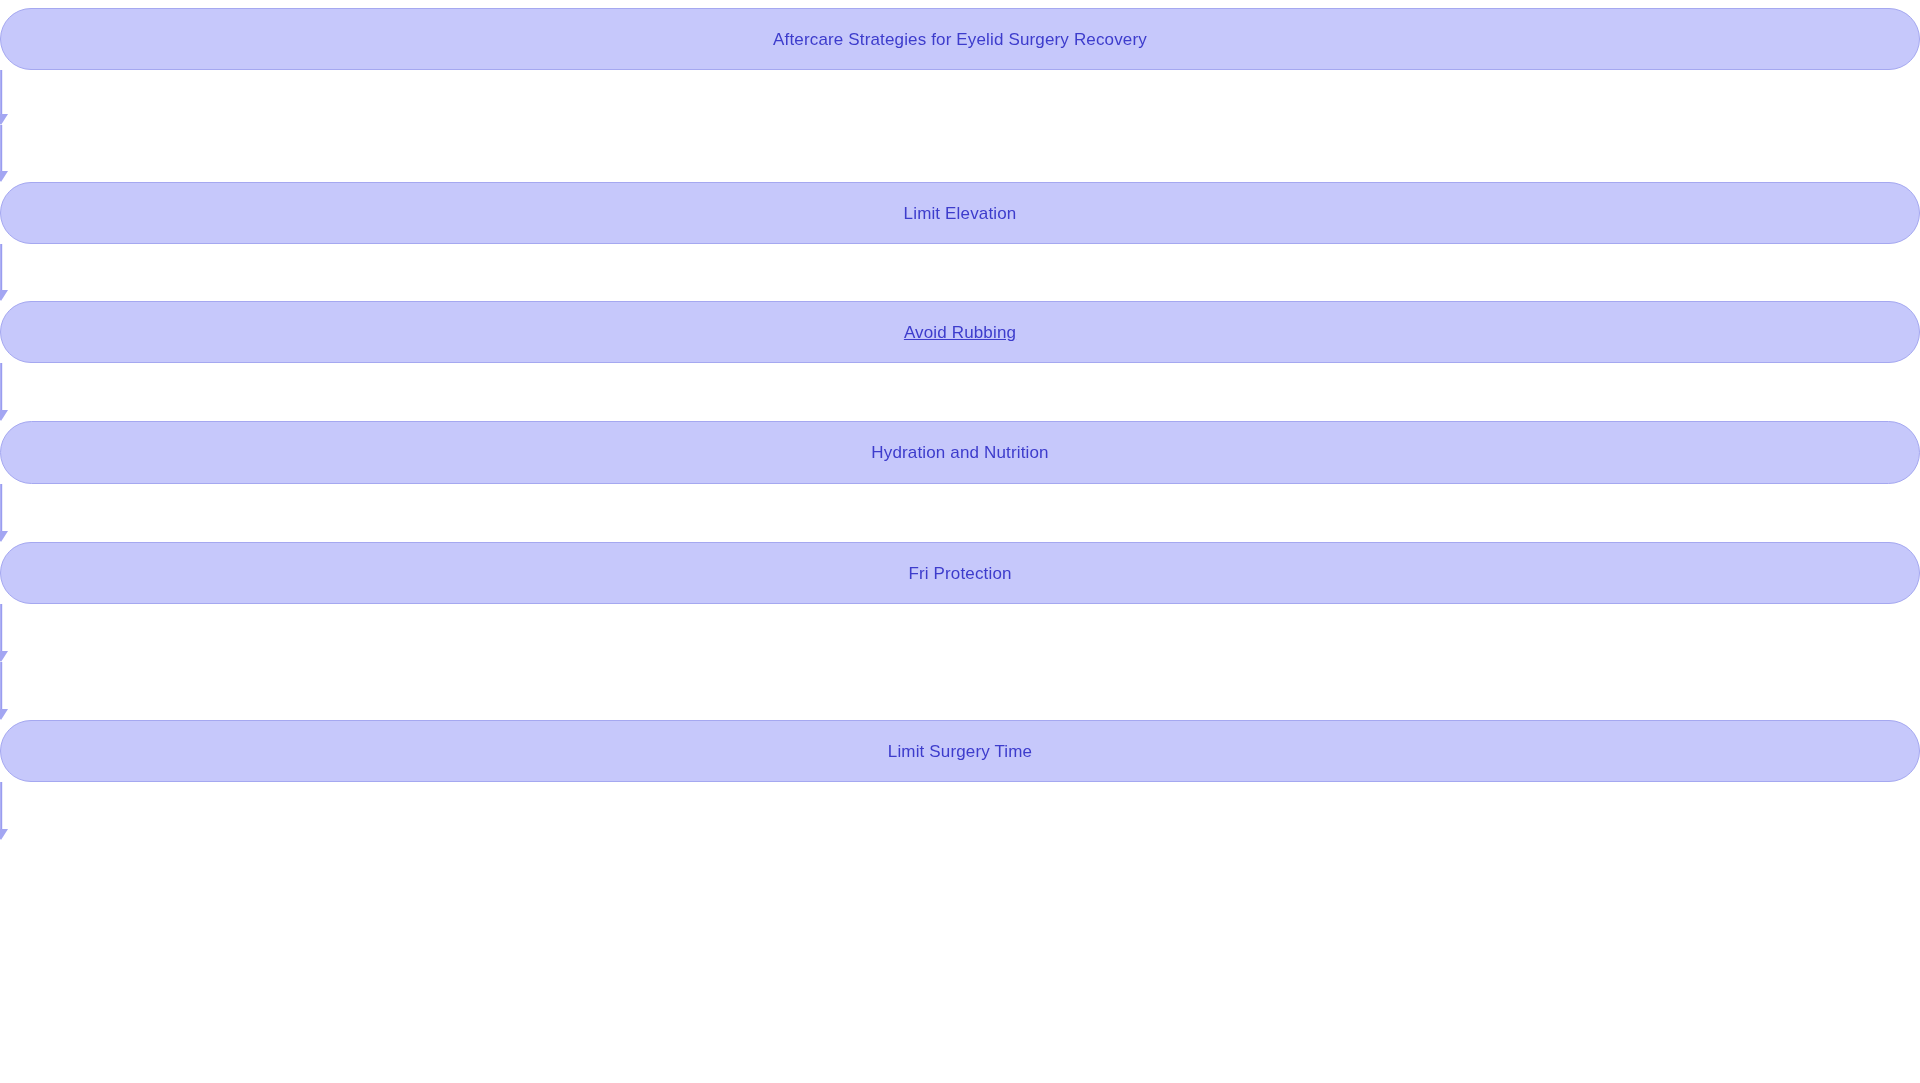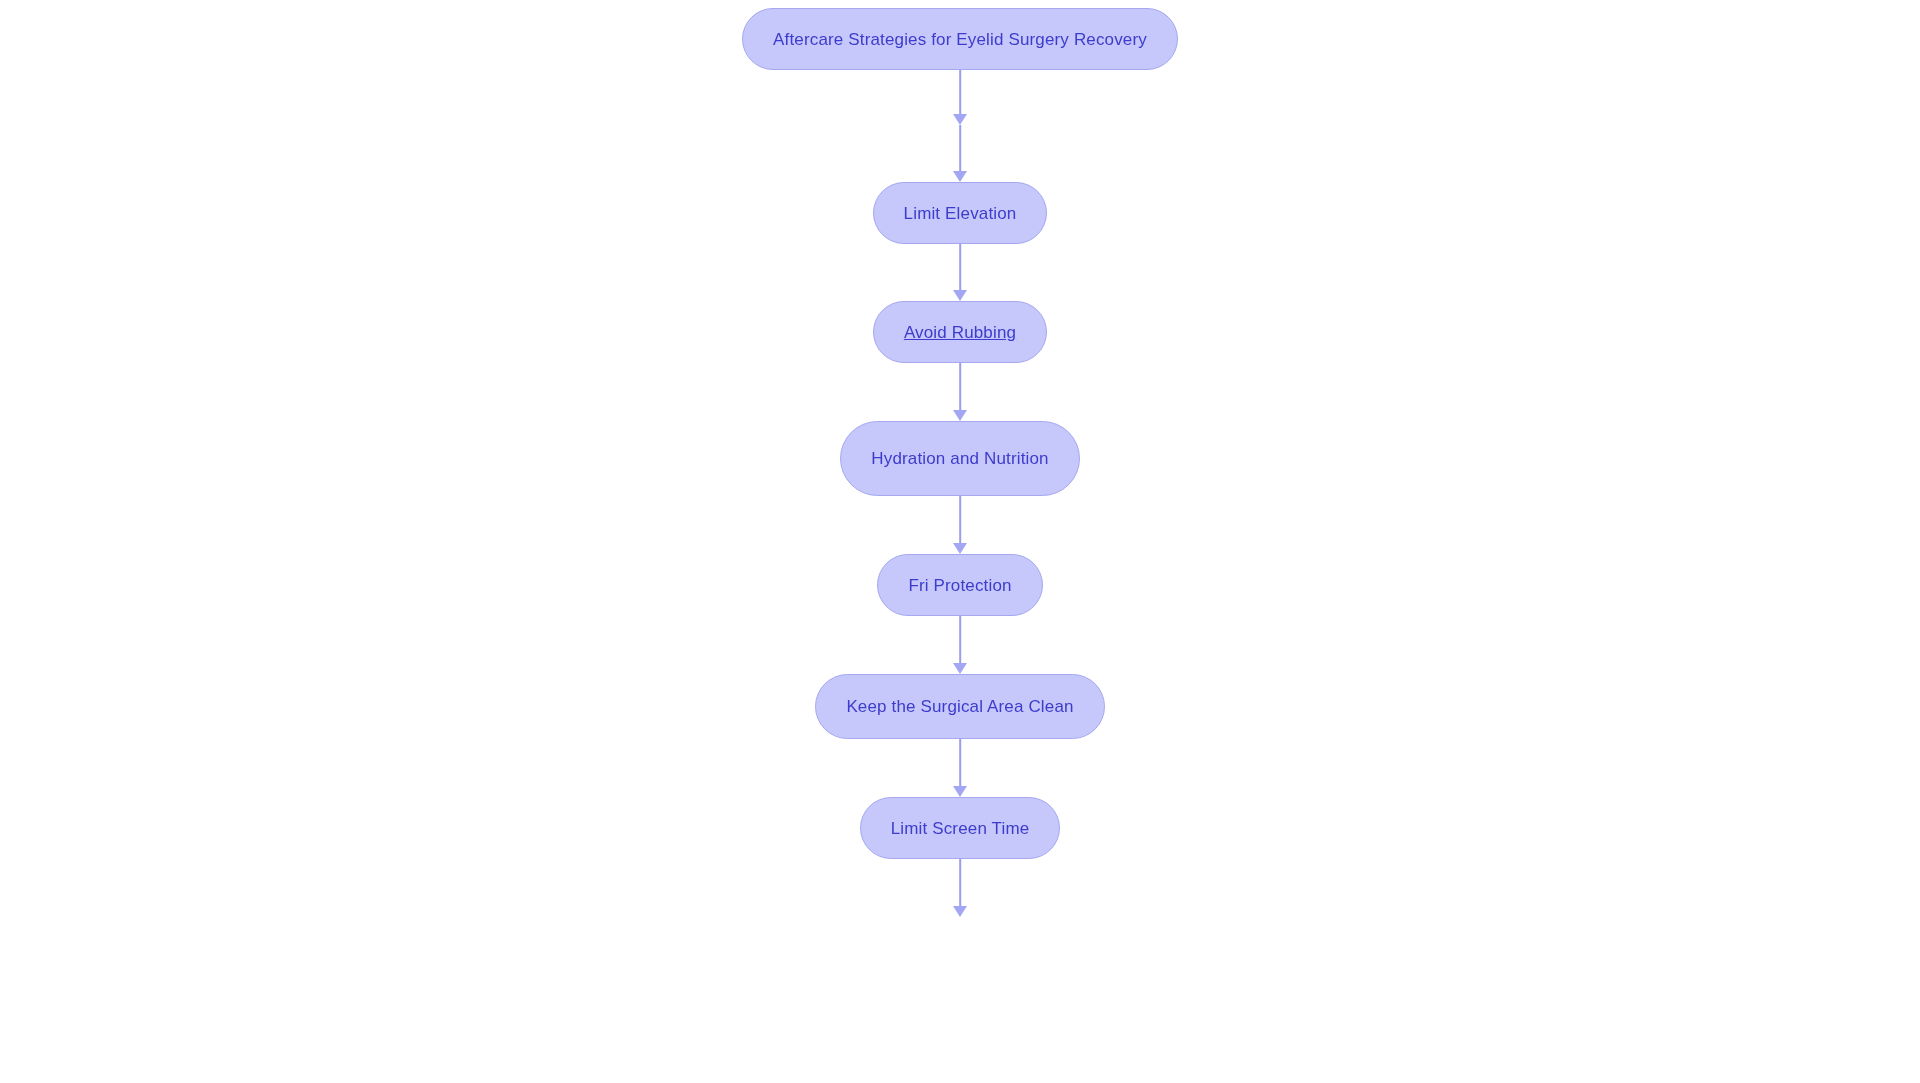--- a/index.html
+++ b/index.html
@@ -23,21 +23,20 @@
   }
 
   .flow-column {
     position: absolute;
     left: 0;
     top: 0;
     width: 1920px;
     height: 1083px;
     display: flex;
     flex-direction: column;
-    align-items: center;
   }
 
   .node {
     position: relative;
     box-sizing: border-box;
     display: flex;
     align-items: center;
     justify-content: center;
     background: #c6c8fb;
     border: 1.4px solid #a5a8f0;
@@ -52,21 +51,21 @@
   }
 
   .node-label {
     display: block;
     color: #3d3ccc;
   }
 
   
   .node.n-title  { height: 62px; min-width: 412px; }
   .node.n-sm     { height: 62px; min-width: 146px; }
-  .node.n-md     { height: 75px; min-width: 224px; }
+  .node.n-md     { height: 63px; min-width: 224px; }
   .node.n-lg     { height: 65px; min-width: 260px; }
   .node.n-xs     { height: 62px; min-width: 130px; text-decoration: underline; }
 
   .connector {
     position: relative;
     width: 2px;
     flex: none;
     z-index: 1;
     display: flex;
     justify-content: center;
@@ -163,31 +162,28 @@
 
     <div class="node n-sm">
       <span class="node-label">Fri Protection</span>
     </div>
 
     <div class="connector c6">
       <span class="line"></span>
       <span class="arrowhead"></span>
     </div>
 
-    <div class="node n-lg">
-      <span class="node-label">Keep the Surgical Area Clean</span>
-    </div>
 
     <div class="connector c7">
       <span class="line"></span>
       <span class="arrowhead"></span>
     </div>
 
     <div class="node n-sm">
-      <span class="node-label">Limit Screen Time</span>
+      <span class="node-label">Limit Surgery Time</span>
     </div>
 
     <div class="connector c8">
       <span class="line"></span>
       <span class="arrowhead"></span>
     </div>
 
 
   </div>
 </div>

